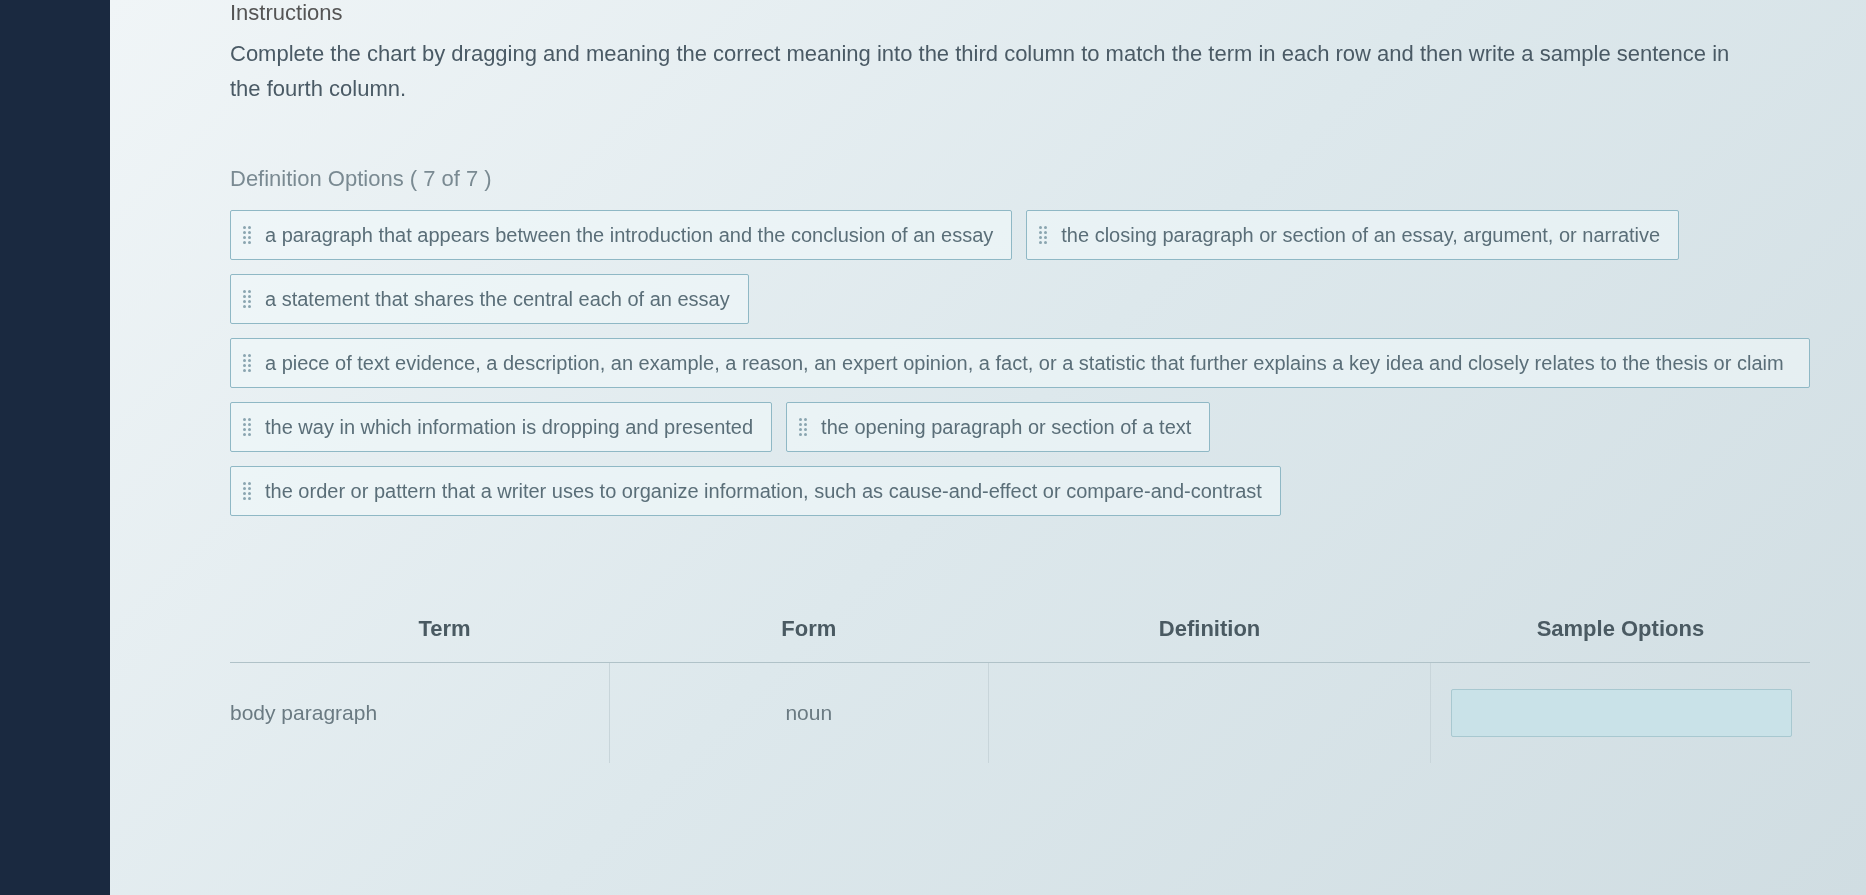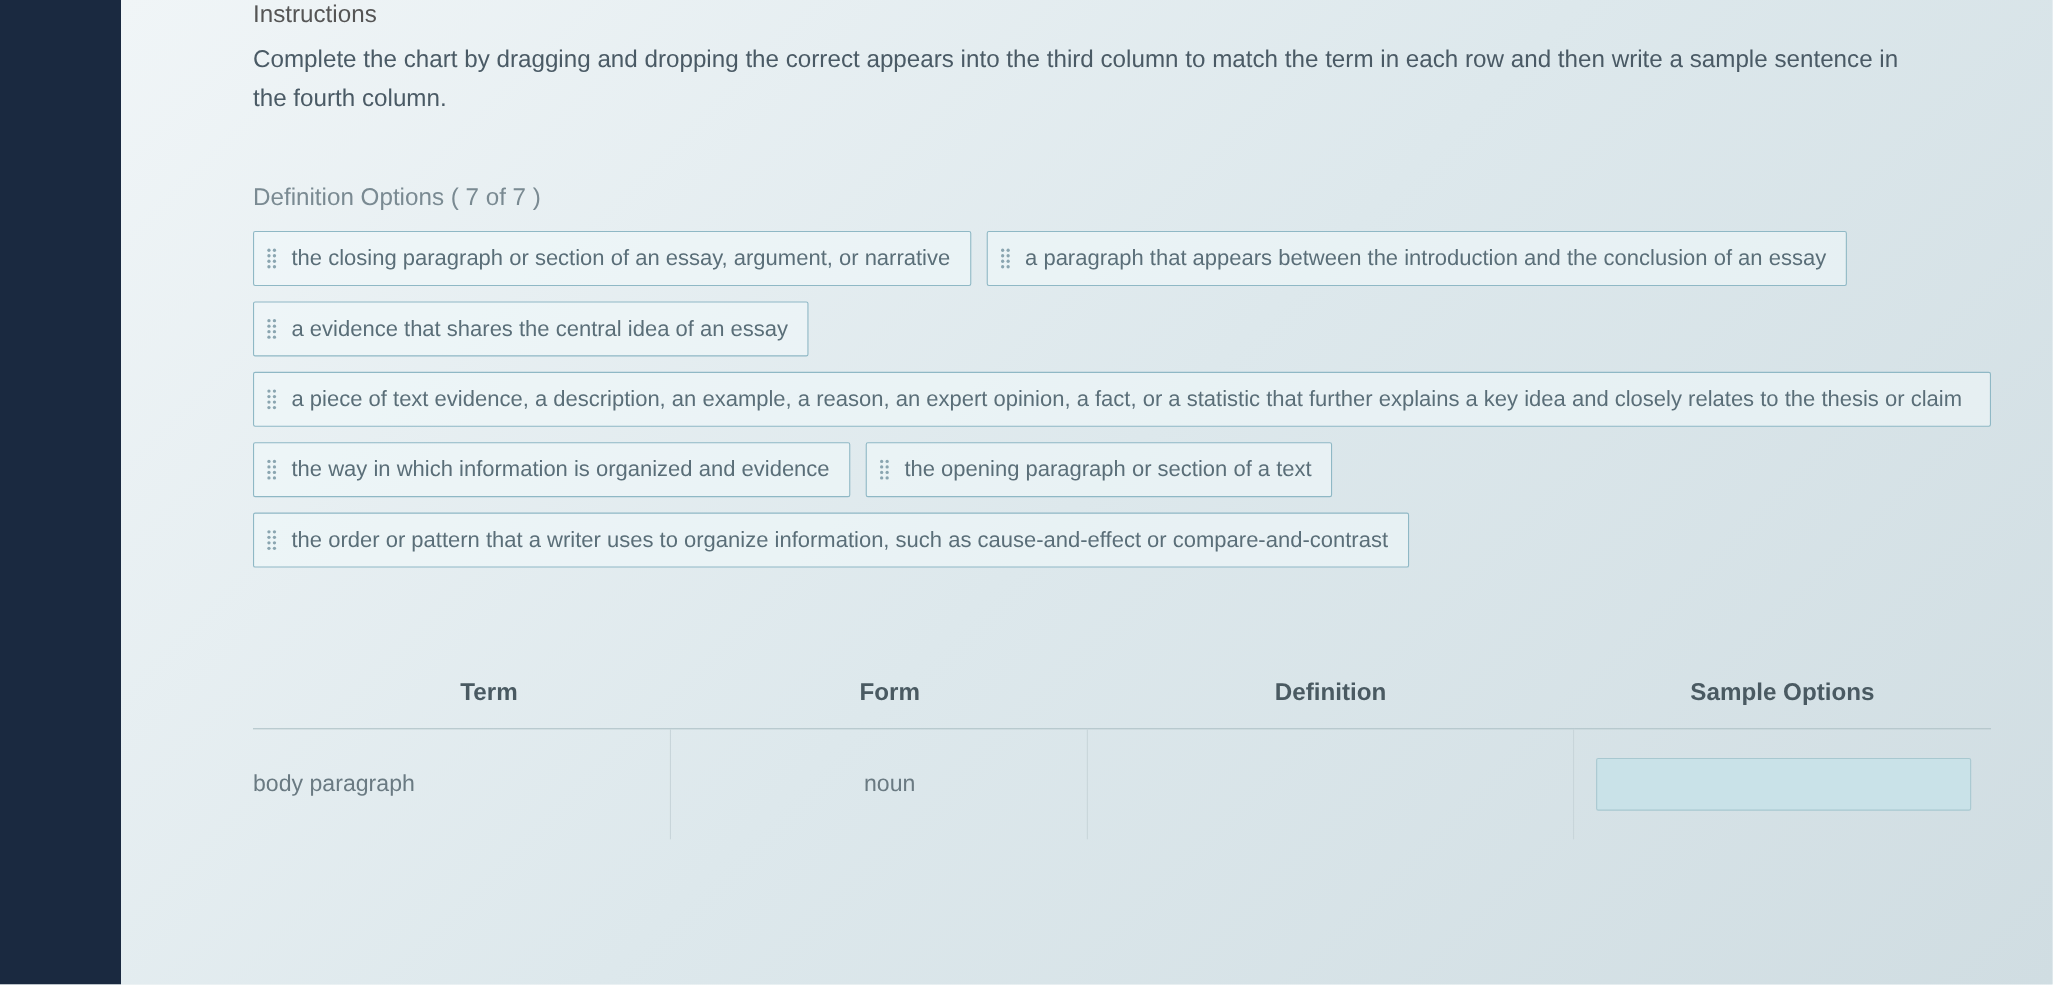--- a/index.html
+++ b/index.html
@@ -151,21 +151,21 @@
   </style>
 </head>
 <body>
 
 <div class="sidebar"></div>
 
 <div class="main-content">
 
   <div class="instructions-section">
     <div class="instructions-heading">Instructions</div>
-    <div class="instructions-text">Complete the chart by dragging and dropping the correct appears into the third column to match the term in each row and then write a sample sentence in the fourth column.</div>
+    <div class="instructions-text">Complete the chart by dragging and meaning the correct meaning into the third column to match the term in each row and then write a sample sentence in the fourth column.</div>
   </div>
 
   <div class="definition-options-section">
     <div class="definition-options-heading">Definition Options ( 7 of 7 )</div>
 
     <div class="options-container">
 
       <div class="option-item">
         <span class="drag-handle">
           <span class="drag-handle-row">
@@ -178,20 +178,42 @@
             </span>
           <span class="drag-handle-row">
               <span class="drag-dot"></span>
               <span class="drag-dot"></span>
             </span>
           <span class="drag-handle-row">
               <span class="drag-dot"></span>
               <span class="drag-dot"></span>
             </span>
         </span>
+        <span class="option-text">a paragraph that appears between the introduction and the conclusion of an essay</span>
+      </div>
+
+      <div class="option-item">
+        <span class="drag-handle">
+          <span class="drag-handle-row">
+              <span class="drag-dot"></span>
+              <span class="drag-dot"></span>
+            </span>
+          <span class="drag-handle-row">
+              <span class="drag-dot"></span>
+              <span class="drag-dot"></span>
+            </span>
+          <span class="drag-handle-row">
+              <span class="drag-dot"></span>
+              <span class="drag-dot"></span>
+            </span>
+          <span class="drag-handle-row">
+              <span class="drag-dot"></span>
+              <span class="drag-dot"></span>
+            </span>
+        </span>
         <span class="option-text">the closing paragraph or section of an essay, argument, or narrative</span>
       </div>
 
       <div class="option-item">
         <span class="drag-handle">
           <span class="drag-handle-row">
               <span class="drag-dot"></span>
               <span class="drag-dot"></span>
             </span>
           <span class="drag-handle-row">
@@ -200,43 +222,21 @@
             </span>
           <span class="drag-handle-row">
               <span class="drag-dot"></span>
               <span class="drag-dot"></span>
             </span>
           <span class="drag-handle-row">
               <span class="drag-dot"></span>
               <span class="drag-dot"></span>
             </span>
         </span>
-        <span class="option-text">a paragraph that appears between the introduction and the conclusion of an essay</span>
-      </div>
-
-      <div class="option-item">
-        <span class="drag-handle">
-          <span class="drag-handle-row">
-              <span class="drag-dot"></span>
-              <span class="drag-dot"></span>
-            </span>
-          <span class="drag-handle-row">
-              <span class="drag-dot"></span>
-              <span class="drag-dot"></span>
-            </span>
-          <span class="drag-handle-row">
-              <span class="drag-dot"></span>
-              <span class="drag-dot"></span>
-            </span>
-          <span class="drag-handle-row">
-              <span class="drag-dot"></span>
-              <span class="drag-dot"></span>
-            </span>
-        </span>
-        <span class="option-text">a evidence that shares the central idea of an essay</span>
+        <span class="option-text">a statement that shares the central each of an essay</span>
       </div>
 
       <div class="option-item option-full-width">
         <span class="drag-handle">
           <span class="drag-handle-row">
               <span class="drag-dot"></span>
               <span class="drag-dot"></span>
             </span>
           <span class="drag-handle-row">
               <span class="drag-dot"></span>
@@ -266,21 +266,21 @@
             </span>
           <span class="drag-handle-row">
               <span class="drag-dot"></span>
               <span class="drag-dot"></span>
             </span>
           <span class="drag-handle-row">
               <span class="drag-dot"></span>
               <span class="drag-dot"></span>
             </span>
         </span>
-        <span class="option-text">the way in which information is organized and evidence</span>
+        <span class="option-text">the way in which information is dropping and presented</span>
       </div>
 
       <div class="option-item">
         <span class="drag-handle">
           <span class="drag-handle-row">
               <span class="drag-dot"></span>
               <span class="drag-dot"></span>
             </span>
           <span class="drag-handle-row">
               <span class="drag-dot"></span>

